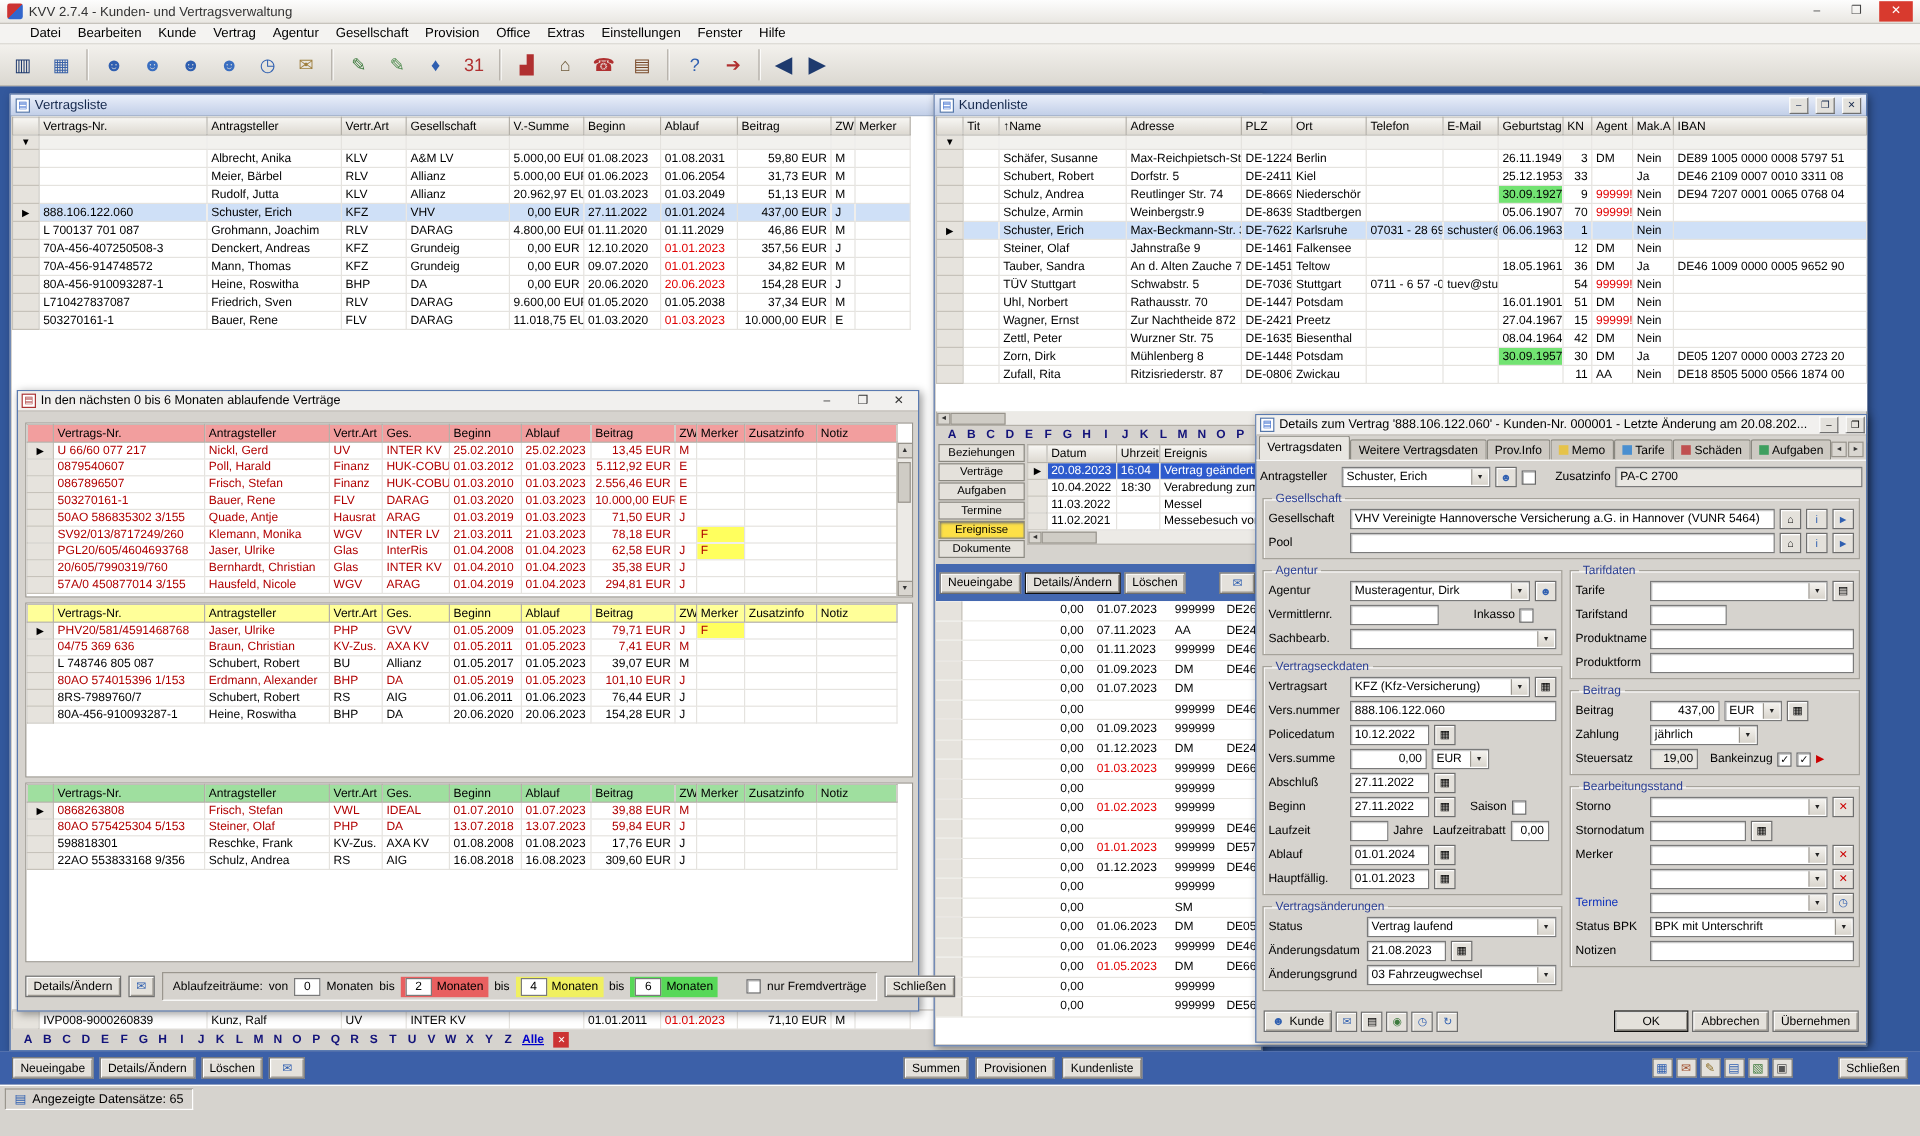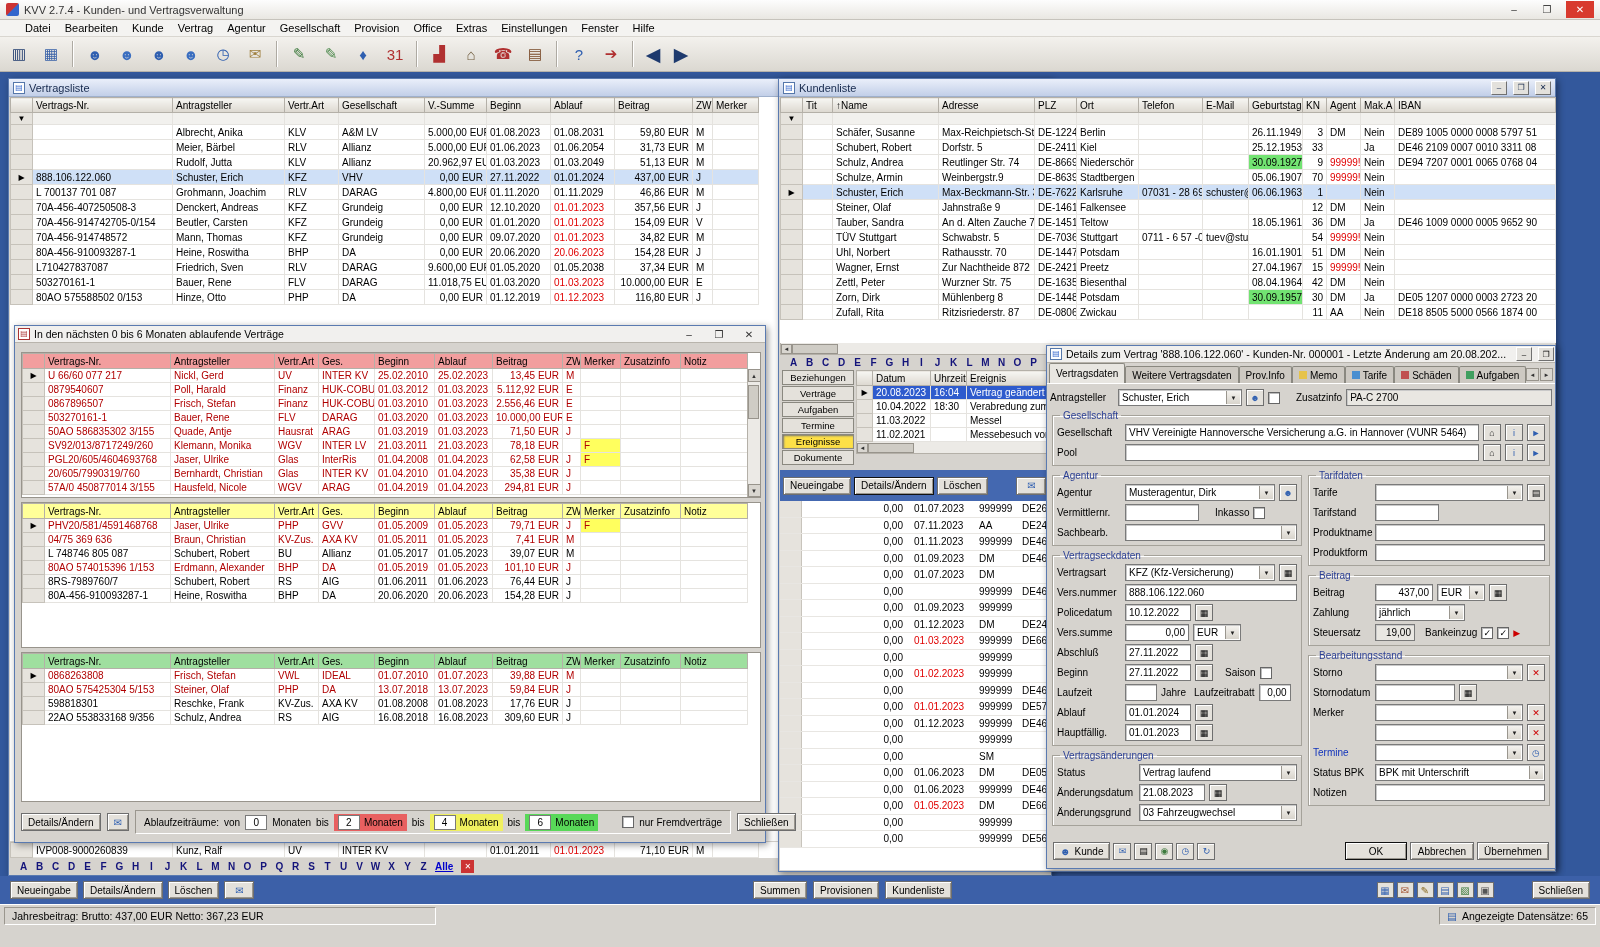--- a/index.html
+++ b/index.html
@@ -332,33 +332,20 @@
               <td>Grundeig</td>
               <td>0,00 EUR</td>
               <td>12.10.2020</td>
               <td class="red">01.01.2023</td>
               <td>357,56 EUR</td>
               <td>J</td>
               <td></td>
             </tr>
             <tr>
               <td></td>
-              <td>70A-456-914742705-0/154</td>
-              <td>Beutler, Carsten</td>
-              <td>KFZ</td>
-              <td>Grundeig</td>
-              <td>0,00 EUR</td>
-              <td>01.01.2020</td>
-              <td class="red">01.01.2023</td>
-              <td>154,09 EUR</td>
-              <td>V</td>
-              <td></td>
-            </tr>
-            <tr>
-              <td></td>
               <td>70A-456-914748572</td>
               <td>Mann, Thomas</td>
               <td>KFZ</td>
               <td>Grundeig</td>
               <td>0,00 EUR</td>
               <td>09.07.2020</td>
               <td class="red">01.01.2023</td>
               <td>34,82 EUR</td>
               <td>M</td>
               <td></td>
@@ -393,33 +380,20 @@
               <td></td>
               <td>503270161-1</td>
               <td>Bauer, Rene</td>
               <td>FLV</td>
               <td>DARAG</td>
               <td>11.018,75 EUR</td>
               <td>01.03.2020</td>
               <td class="red">01.03.2023</td>
               <td>10.000,00 EUR</td>
               <td>E</td>
-              <td></td>
-            </tr>
-            <tr>
-              <td></td>
-              <td>80AO 575588502 0/153</td>
-              <td>Hinze, Otto</td>
-              <td>PHP</td>
-              <td>DA</td>
-              <td>0,00 EUR</td>
-              <td>01.12.2019</td>
-              <td class="red">01.12.2023</td>
-              <td>116,80 EUR</td>
-              <td>J</td>
               <td></td>
             </tr>
           </tbody>
       </table>
     </div>
     <div class="vl-kunz">
       <table class="grid t-vl">
         <colgroup>
             <col style="width:22px">
             <col style="width:140px">
@@ -1501,21 +1475,21 @@
             <div class="frow">
               <span class="flabel lw">Agentur</span>
               <span class="field combo f1">
                   <span>Musteragentur, Dirk</span>
                 </span>
               <span class="sbtn" style="color:#2f5fb0">☻</span>
             </div>
             <div class="frow">
               <span class="flabel lw">Vermittlernr.</span>
               <span class="field" style="width:74px"></span>
-              <span class="flabel" style="margin-left:12px">Inkasso</span>
+              <span class="flabel" style="margin-left:25px">Inkasso</span>
               <span class="cb"></span>
             </div>
             <div class="frow">
               <span class="flabel lw">Sachbearb.</span>
               <span class="field combo f1">
                   <span></span>
                 </span>
             </div>
           </fieldset>
 
@@ -1734,18 +1708,17 @@
         <span class="bb-ic" style="color: rgb(47, 95, 176);">▤</span>
         <span class="bb-ic" style="color: rgb(61, 122, 61);">▧</span>
         <span class="bb-ic" style="color: rgb(85, 85, 85);">▣</span>
       </span>
     <span style="width:32px"></span>
     <button class="btn sm">Schließen</button>
   </div>
 </div>
 
 <div class="statusbar">
-  <span class="sb-panel sb-left">Jahresbeitrag: Brutto: 437,00 EUR Netto: 367,23 EUR</span>
   <span class="sb-panel">
     <span style="color:#2f5fb0">▤</span>
     <span>Angezeigte Datensätze: 65</span>
   </span>
 </div>
 
 </body></html>

